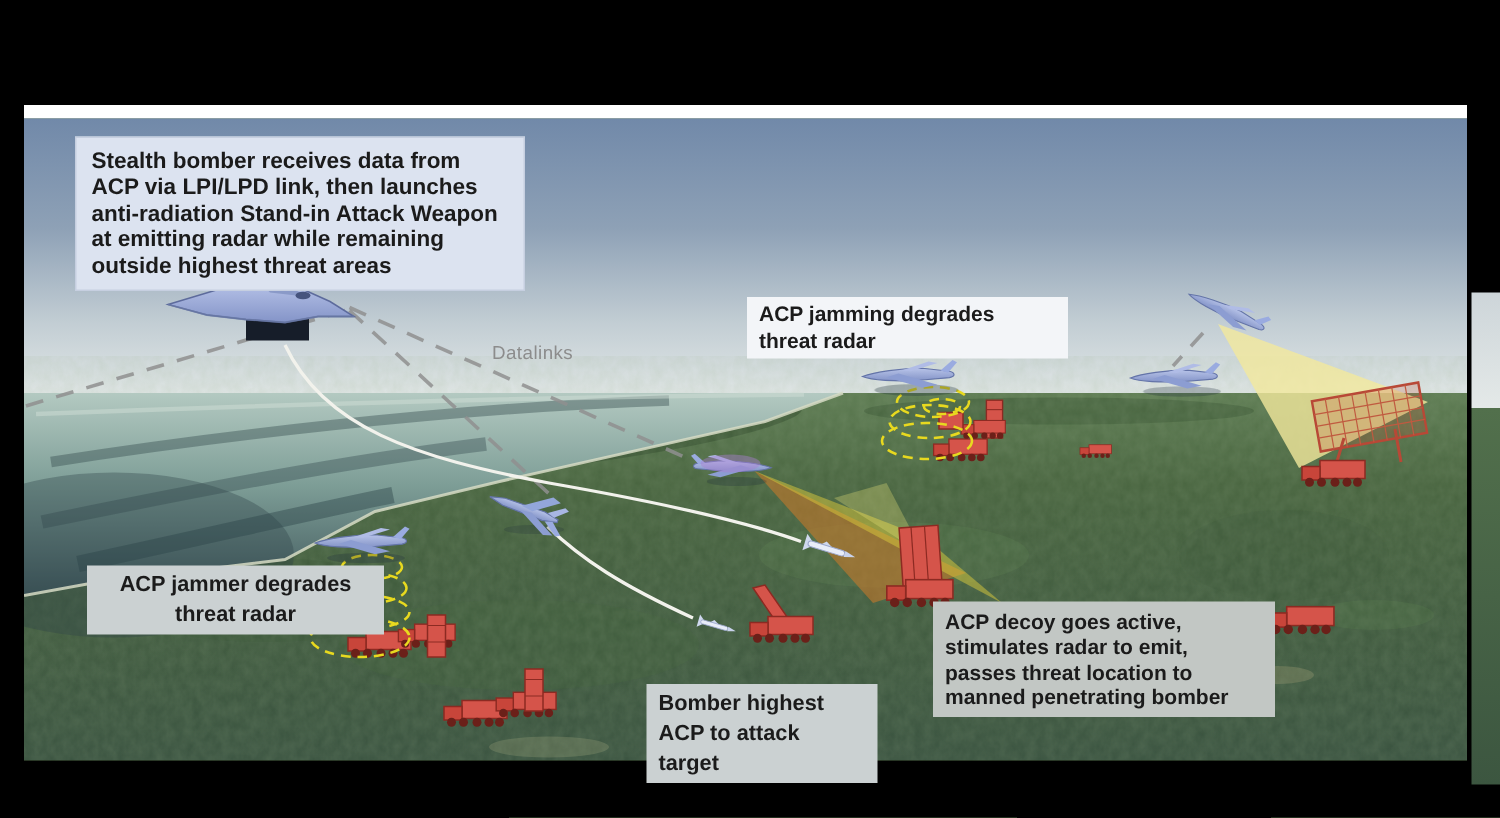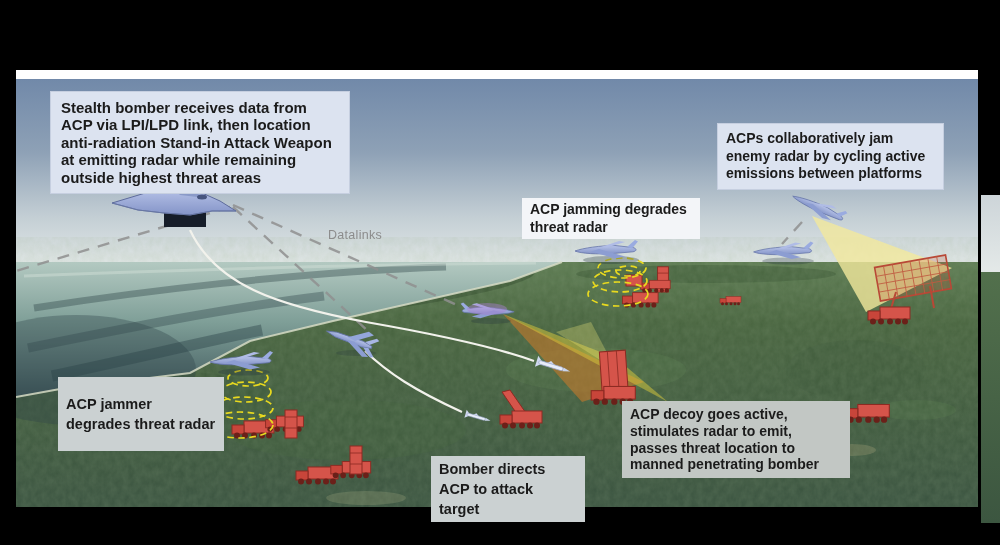--- a/index.html
+++ b/index.html
@@ -15,24 +15,24 @@
   }
   .photo svg{display:block;}
   .callout{
     position:absolute;font-weight:bold;color:var(--text,#1b1b1b);
     box-sizing:border-box;letter-spacing:0;
   }
   .c1{left:50px;top:91px;width:300px;font-size:15px;line-height:17.4px;
       padding:7px 10px;background:var(--callout_blue,#dce3f0);border:1px solid #c6cfe0;}
   .c2{left:717px;top:123px;width:227px;font-size:14px;line-height:17.5px;
       padding:6px 8px;background:var(--callout_blue,#dce3f0);border:1px solid #c6cfe0;}
-  .c3{left:522px;top:198px;width:178px;font-size:14px;line-height:17.5px;
+  .c3{left:498px;top:198px;width:214px;font-size:14px;line-height:17.5px;
       padding:3px 8px;background:var(--callout_white,#f3f5f8);}
-  .c4{left:58px;top:377px;width:166px;font-size:14.5px;line-height:20px;
-      padding:17px 8px;background:var(--callout_gray,#cbd1d2);}
+  .c4{left:58px;top:377px;width:198px;font-size:14.5px;line-height:20px;
+      padding:3px 8px;background:var(--callout_gray,#cbd1d2);text-align:center;}
   .c5{left:431px;top:456px;width:154px;font-size:14.5px;line-height:20px;
       padding:3px 8px;background:var(--callout_gray,#cbd1d2);}
   .c6{left:622px;top:401px;width:228px;font-size:14px;line-height:16.8px;
       padding:5px 8px;background:var(--callout_gray_dark,#c2c7c4);}
   .datalinks{
     position:absolute;left:328px;top:228px;font-size:12.5px;font-weight:normal;
     color:var(--datalinks_text,#8c8c8c);letter-spacing:.3px;
   }
   .sliver{position:absolute;left:981px;width:19px;}
   .sliver-sky{top:195px;height:77px;background:linear-gradient(#cdd5d9,#e4e9e8);}
@@ -249,21 +249,20 @@
         <ellipse cx="30" cy="-8" rx="5" ry="2.5" fill="#46547e"></ellipse>
         <path d="M-60,-2 L-34,5 L-8,8 L18,10 L40,6 L64,6" fill="none" stroke="#6b7aa6" stroke-width="1.2" opacity="0.7"></path>
       </g>
     </svg>
 
   </div>
 
   <div class="sliver sliver-sky"></div>
   <div class="sliver sliver-land"></div>
 
-  <div class="callout c1">Stealth bomber receives data from ACP via LPI/LPD link, then location anti-radiation Stand-in Attack Weapon at emitting radar while remaining outside highest threat areas</div>
-  <div class="callout c2">ACPs collaboratively jam enemy radar by cycling active emissions between platforms</div>
+  <div class="callout c1">Stealth bomber receives data from ACP via LPI/LPD link, then launches anti-radiation Stand-in Attack Weapon at emitting radar while remaining outside highest threat areas</div>
   <div class="callout c3">ACP jamming degrades threat radar</div>
   <div class="callout c4">ACP jammer degrades threat radar</div>
-  <div class="callout c5">Bomber directs ACP to attack target</div>
+  <div class="callout c5">Bomber highest ACP to attack target</div>
   <div class="callout c6">ACP decoy goes active, stimulates radar to emit, passes threat location to manned penetrating bomber</div>
   <div class="datalinks">Datalinks</div>
 
 </div>
 
 </body></html>

